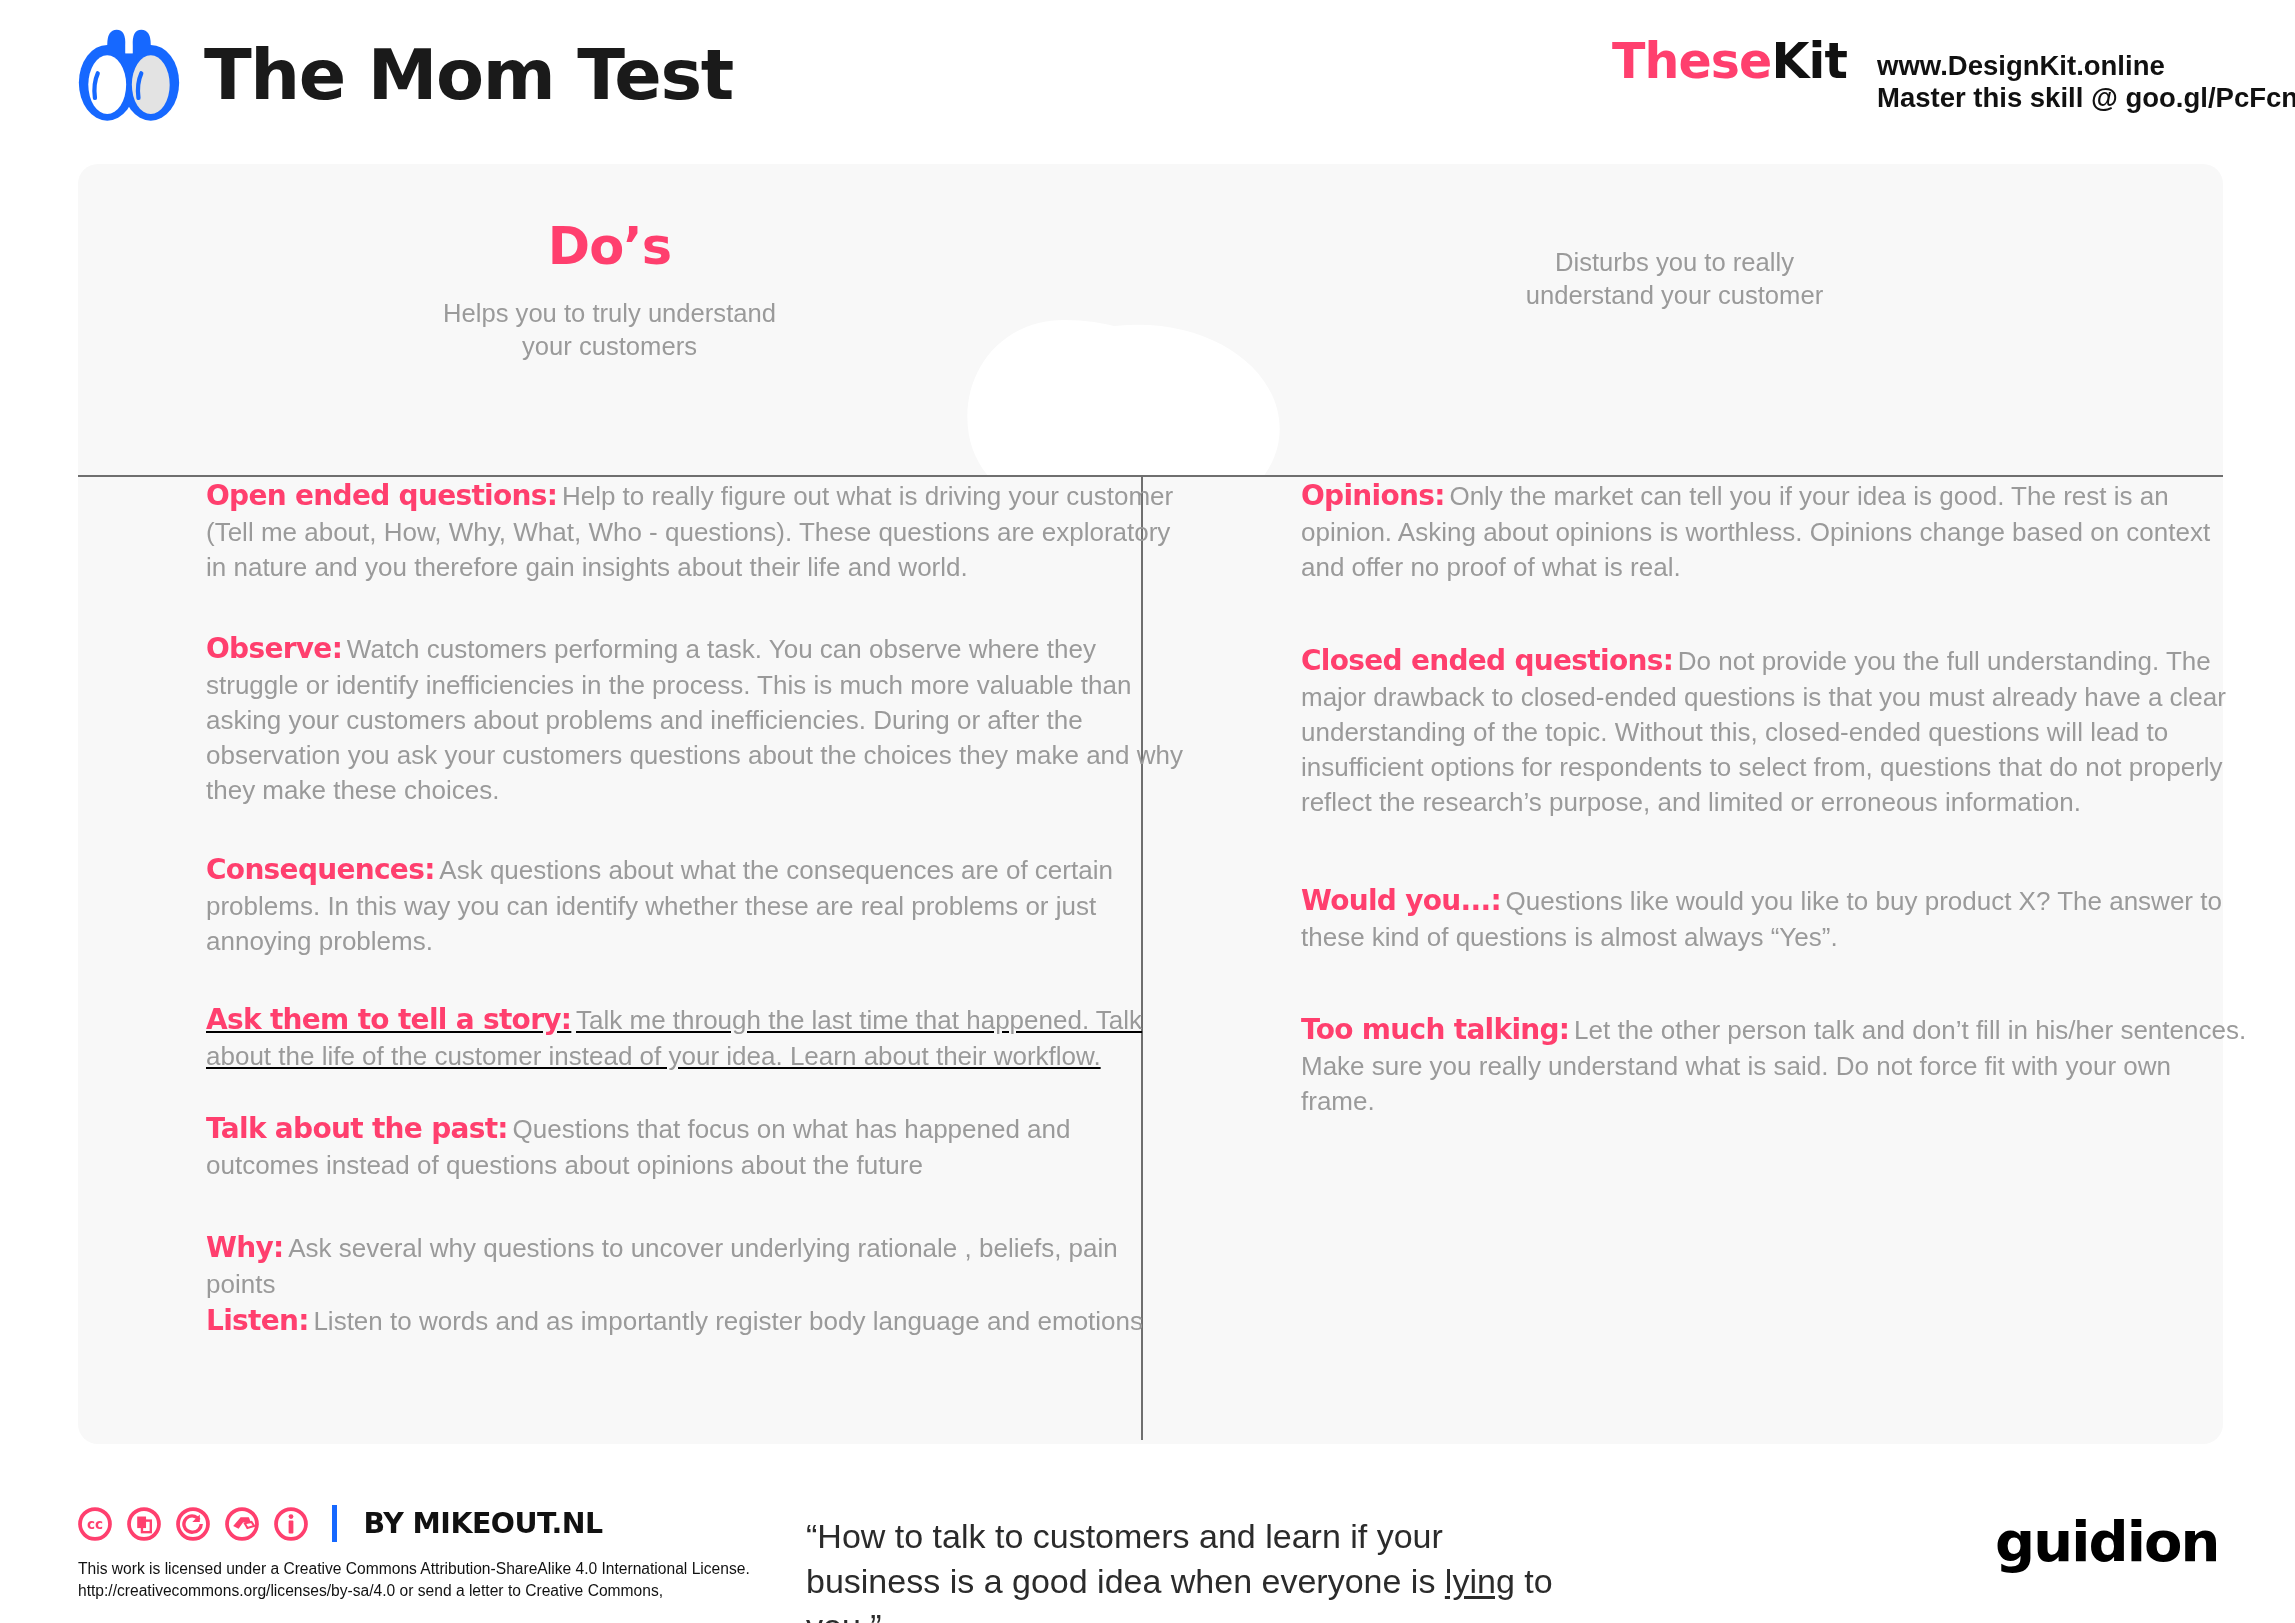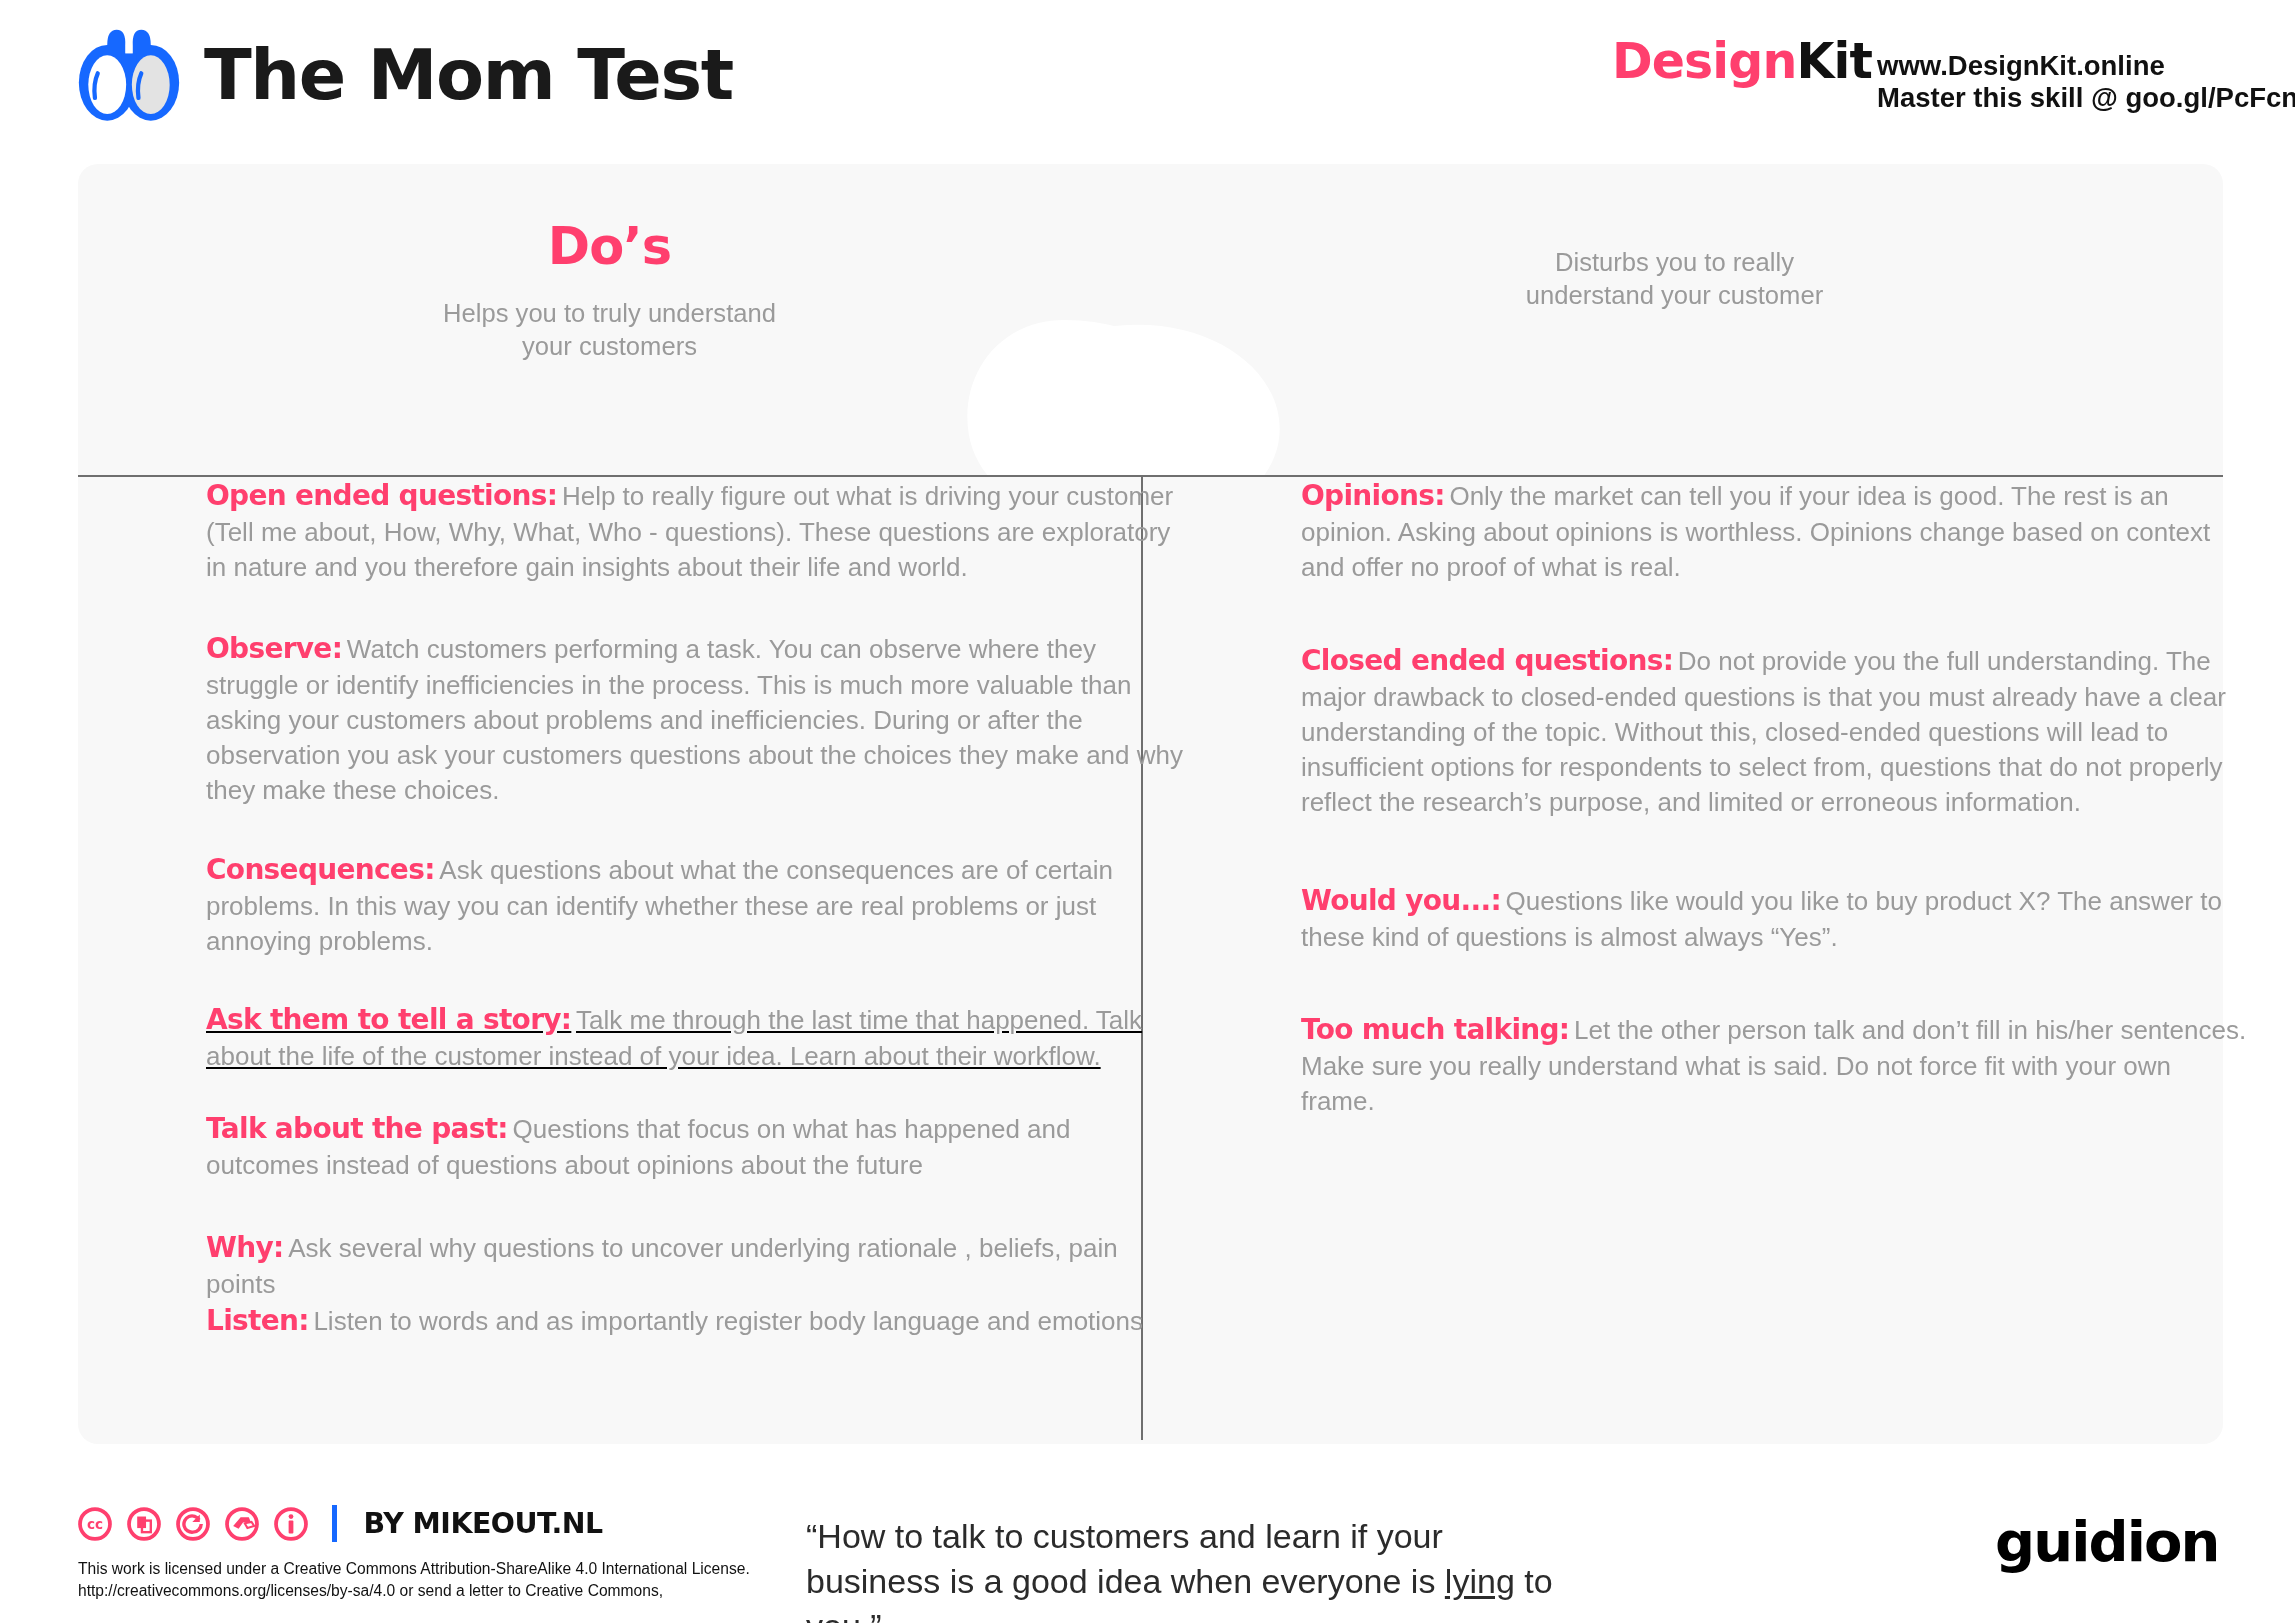--- a/index.html
+++ b/index.html
@@ -135,21 +135,21 @@
         <rect x="96" y="58" width="32" height="78" fill="#1668ff"></rect>
         <ellipse cx="66" cy="124" rx="40" ry="62" fill="#ffffff"></ellipse>
         <ellipse cx="158" cy="124" rx="40" ry="62" fill="#e3e3e3"></ellipse>
         <path d="M46 100 Q36 122 40 152" stroke="#1668ff" stroke-width="9" fill="none" stroke-linecap="round"></path>
         <path d="M138 100 Q128 122 132 152" stroke="#1668ff" stroke-width="9" fill="none" stroke-linecap="round"></path>
       </svg>
       <div class="brand-title">The Mom Test</div>
     </div>
 
     <div class="dk-logo">
-      <span class="dk-design">Design</span><span class="dk-kit">Kit</span>
+      <span class="dk-design">These</span><span class="dk-kit">Kit</span>
     </div>
 
     <div class="dk-url">
       <div>www.DesignKit.online</div>
       <div>Master this skill @ goo.gl/PcFcnL</div>
     </div>
   </div>
 
   <div class="panel">
 

